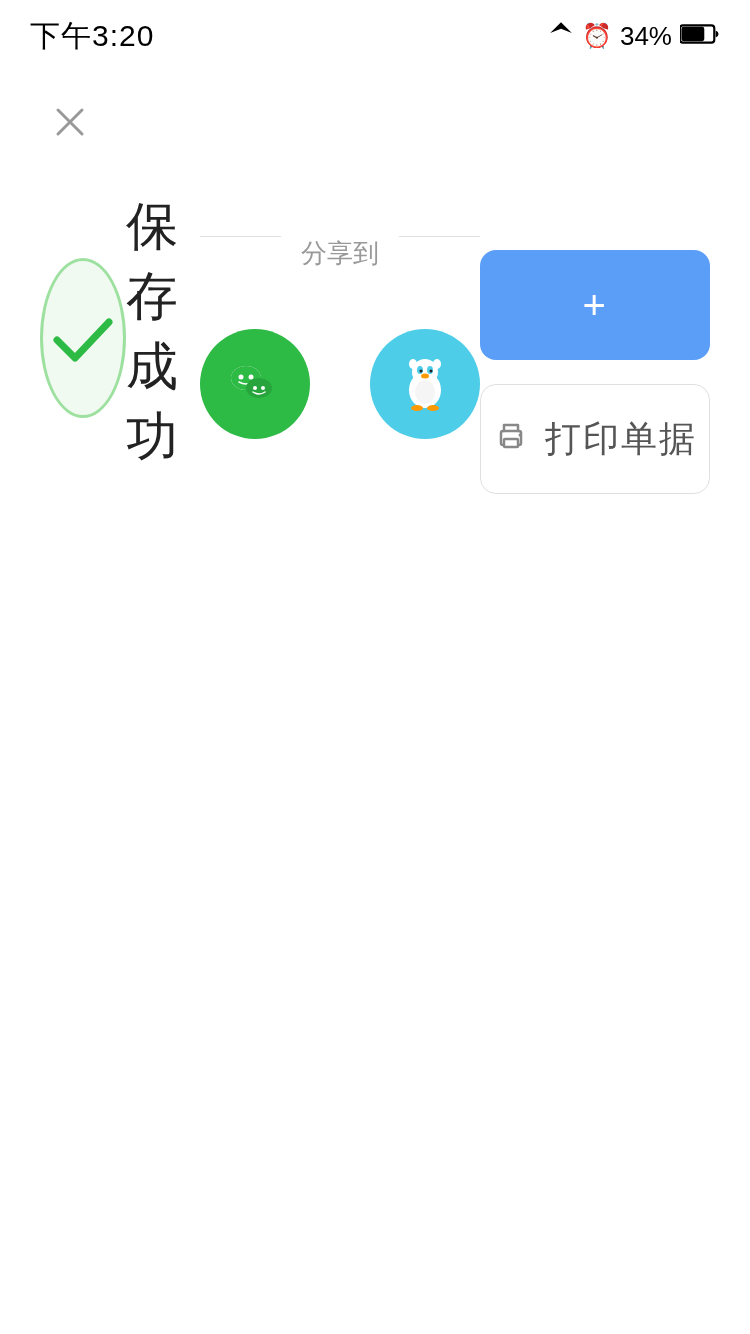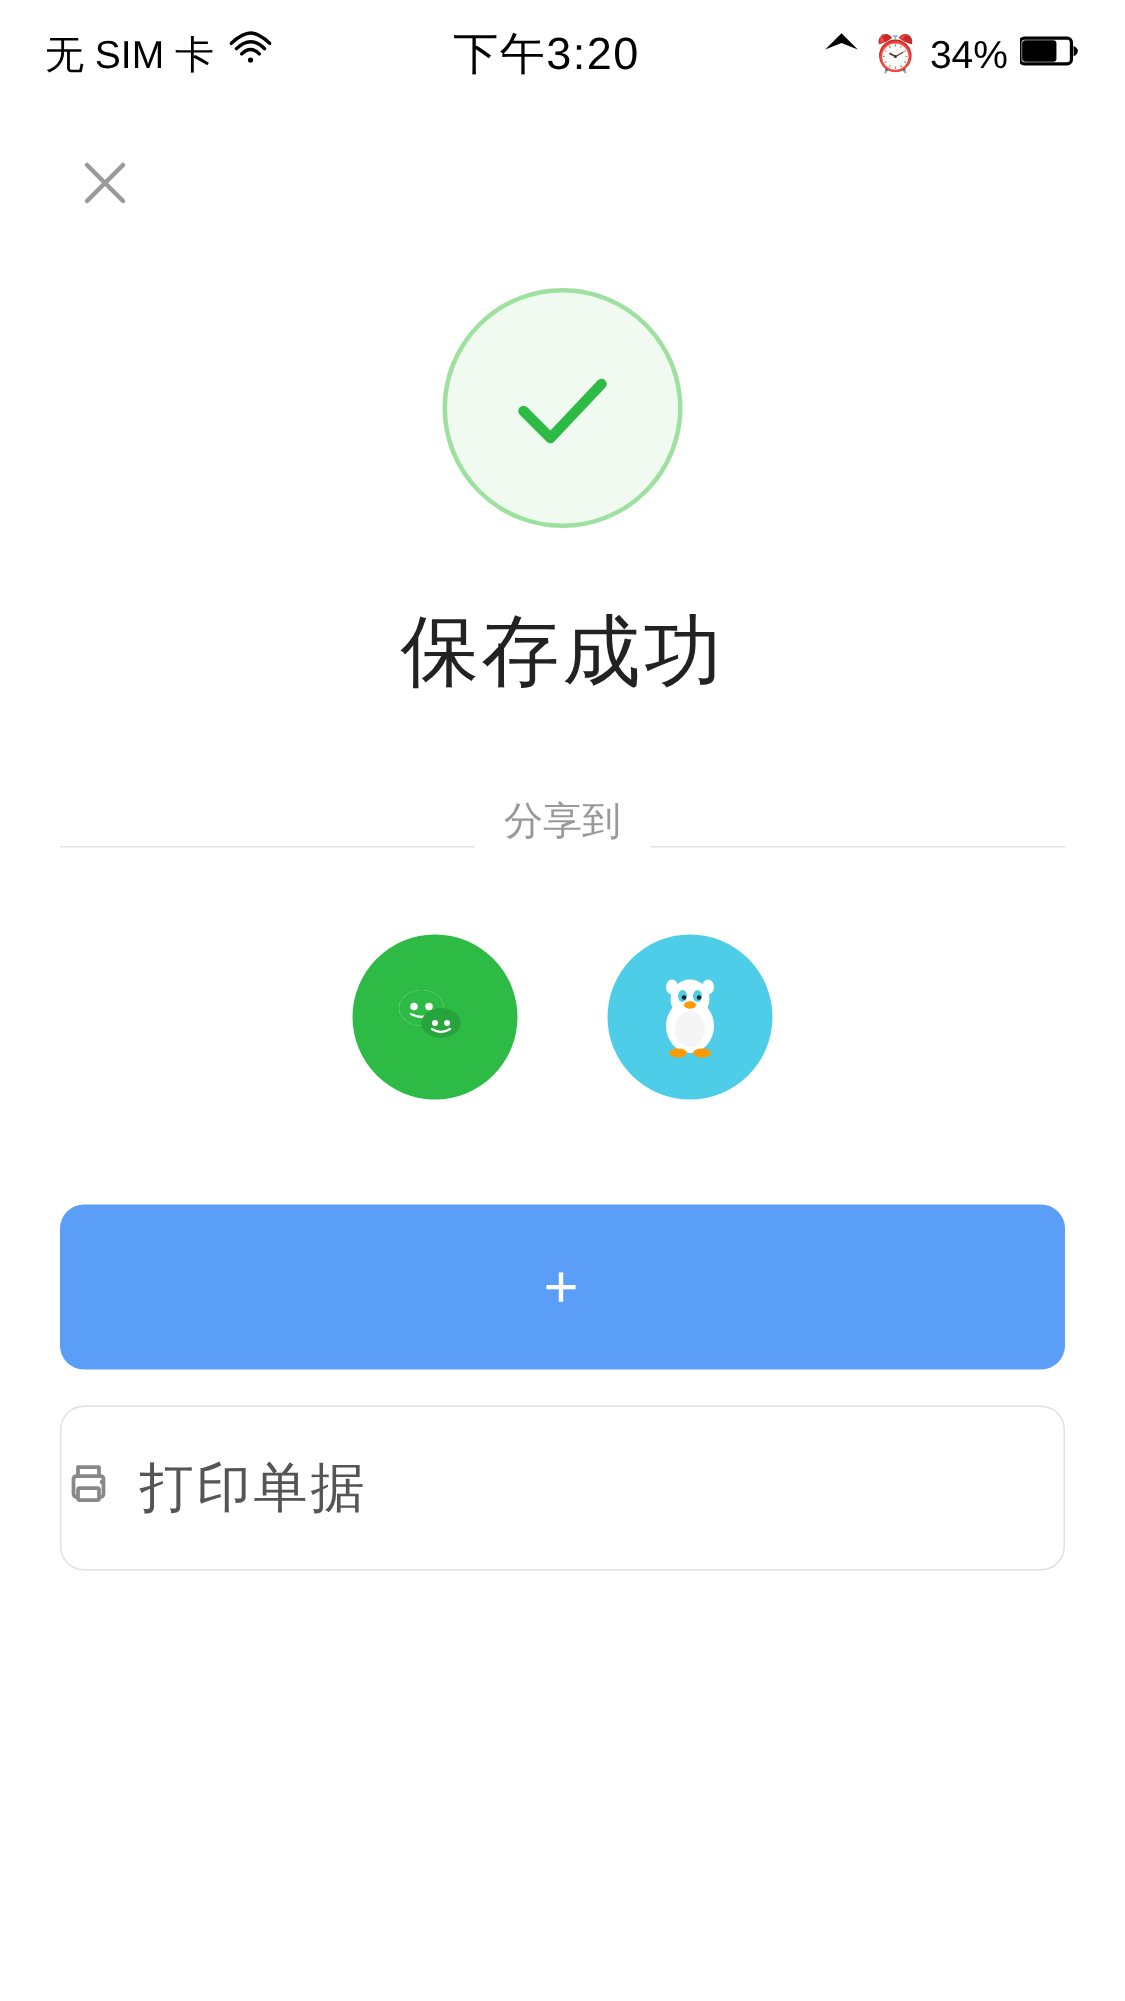--- a/index.html
+++ b/index.html
@@ -55,21 +55,21 @@
       cursor: pointer;
     }
     .close-btn svg {
       width: 44px;
       height: 44px;
     }
 
     
     .main-content {
       display: flex;
-      flex-direction: column;
+      flex-direction: row;
       align-items: center;
       padding: 40px 40px 0 40px;
     }
 
     
     .success-circle {
       width: 160px;
       height: 160px;
       border-radius: 50%;
       background: #f0faf0;
@@ -93,21 +93,21 @@
       letter-spacing: 2px;
     }
 
     
     .share-section {
       width: 100%;
       margin-bottom: 50px;
     }
     .share-divider {
       display: flex;
-      align-items: flex-end;
+      align-items: flex-start;
       margin-bottom: 58px;
       gap: 0;
     }
     .share-divider::before,
     .share-divider::after {
       content: '';
       flex: 1;
       height: 1px;
       background: #e0e0e0;
     }
@@ -171,41 +171,30 @@
     .btn-secondary {
       width: 100%;
       height: 110px;
       background: #ffffff;
       border: 1px solid #e0e0e0;
       border-radius: 16px;
       font-size: 36px;
       color: #555;
       display: flex;
       align-items: center;
-      justify-content: flex-start;
+      justify-content: center;
       gap: 16px;
       cursor: pointer;
       letter-spacing: 2px;
     }
   </style>
 </head>
 <body>
 
 <div class="status-bar">
-  <div class="status-left">
-    <span>无 SIM 卡</span>
-    <span>
-      <svg viewBox="0 0 24 24" fill="none" stroke="#000" stroke-width="2" width="28" height="28">
-        <path d="M1 8.5C5 4.5 9.5 2.5 12 2.5s7 2 11 6" stroke-linecap="round"></path>
-        <path d="M4 11.5C6.5 9 9.5 7.5 12 7.5s5.5 1.5 8 4" stroke-linecap="round"></path>
-        <path d="M7 14.5C8.5 13 10.5 12 12 12s3.5 1 5 2.5" stroke-linecap="round"></path>
-        <circle cx="12" cy="18" r="1.5" fill="#000" stroke="none"></circle>
-      </svg>
-    </span>
-  </div>
   <div class="status-center">下午3:20</div>
   <div class="status-right">
     <span>
       <svg viewBox="0 0 24 24" width="26" height="26" fill="none" stroke="#000" stroke-width="2">
         <path d="M12 2L22 12L12 8L2 12Z" fill="#000" stroke="none"></path>
       </svg>
     </span>
     <span style="font-size:24px;">⏰</span>
     <span>34%</span>
     <span>

